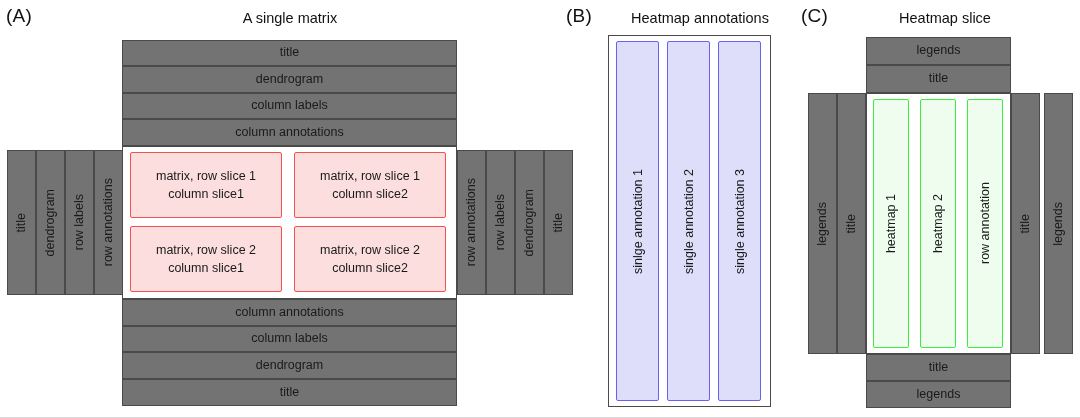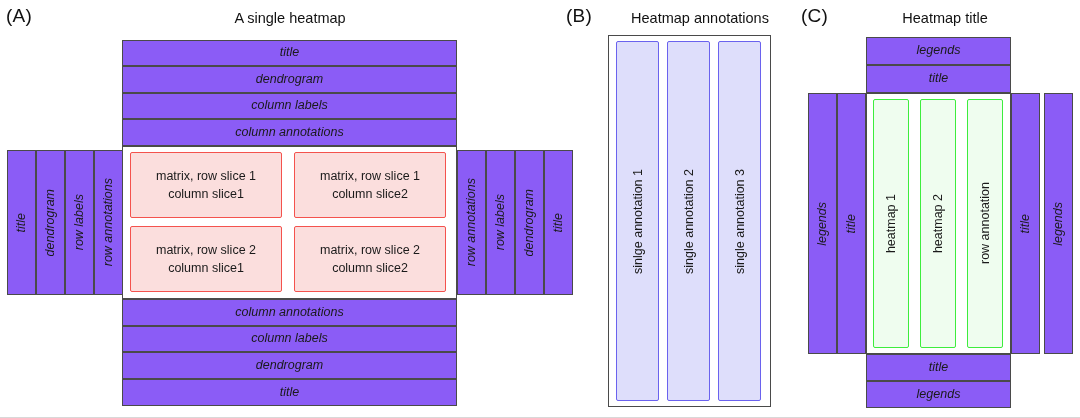--- a/index.html
+++ b/index.html
@@ -22,26 +22,25 @@
   }
 
   
   .box {
     position: absolute;
     box-sizing: border-box;
     display: flex;
     align-items: center;
     justify-content: center;
     text-align: center;
-    background: #8b5cf6;
+    background: #737373;
     border: 1.6px solid #4a4a4a;
     font-size: 12.5px;
     line-height: 1.25;
     color: #1a1a1a;
-    font-style: italic;
   }
   .vtext {
     writing-mode: vertical-rl;
     transform: rotate(180deg);
     white-space: nowrap;
   }
 
   
   .panel-tag {
     position: absolute;
@@ -111,21 +110,21 @@
     height: 1px;
     background: #d8d8d8;
   }
 </style>
 </head>
 <body>
 
 <div id="figure">
 
   <div class="panel-tag" style="left:6px; top:5px;">(A)</div>
-  <div class="panel-title" style="left:180px; top:10px; width:220px;">A single heatmap</div>
+  <div class="panel-title" style="left:180px; top:10px; width:220px;">A single matrix</div>
 
   <div class="box" style="left:122px; top:40px; width:335px; height:26px;">title</div>
   <div class="box" style="left:122px; top:66px; width:335px; height:27px;">dendrogram</div>
   <div class="box" style="left:122px; top:93px; width:335px; height:26px;">column labels</div>
   <div class="box" style="left:122px; top:119px; width:335px; height:27px;">column annotations</div>
 
   <div class="box" style="left:7px; top:150px; width:29px; height:145px;">
     <span class="vtext">title</span>
   </div>
   <div class="box" style="left:36px; top:150px; width:29px; height:145px;">
@@ -184,21 +183,21 @@
     <span class="vtext">sinlge annotation 1</span>
   </div>
   <div class="anno-col" style="left:667px; top:41px; width:43px; height:360px;">
     <span class="vtext">single annotation 2</span>
   </div>
   <div class="anno-col" style="left:718px; top:41px; width:43px; height:360px;">
     <span class="vtext">single annotation 3</span>
   </div>
 
   <div class="panel-tag" style="left:801px; top:5px;">(C)</div>
-  <div class="panel-title" style="left:870px; top:10px; width:150px;">Heatmap title</div>
+  <div class="panel-title" style="left:870px; top:10px; width:150px;">Heatmap slice</div>
 
   <div class="box" style="left:866px; top:37px; width:145px; height:28px;">legends</div>
   <div class="box" style="left:866px; top:65px; width:145px; height:28px;">title</div>
 
   <div class="box" style="left:808px; top:93px; width:29px; height:261px;">
     <span class="vtext">legends</span>
   </div>
   <div class="box" style="left:837px; top:93px; width:29px; height:261px;">
     <span class="vtext">title</span>
   </div>

